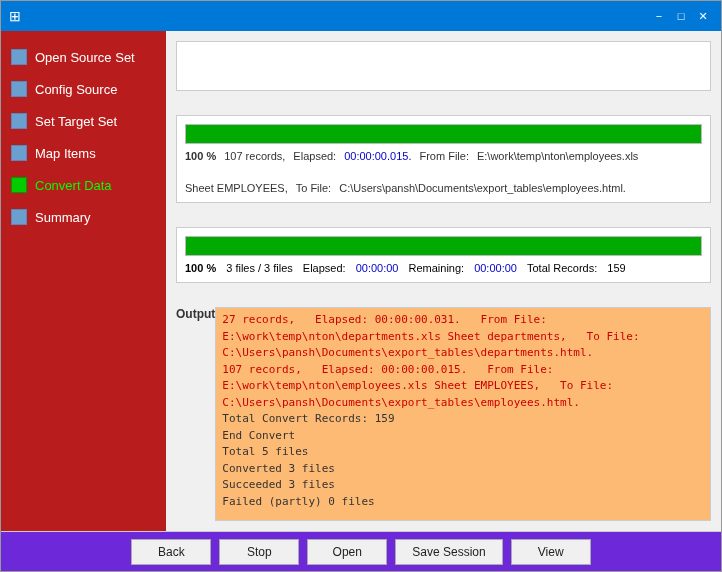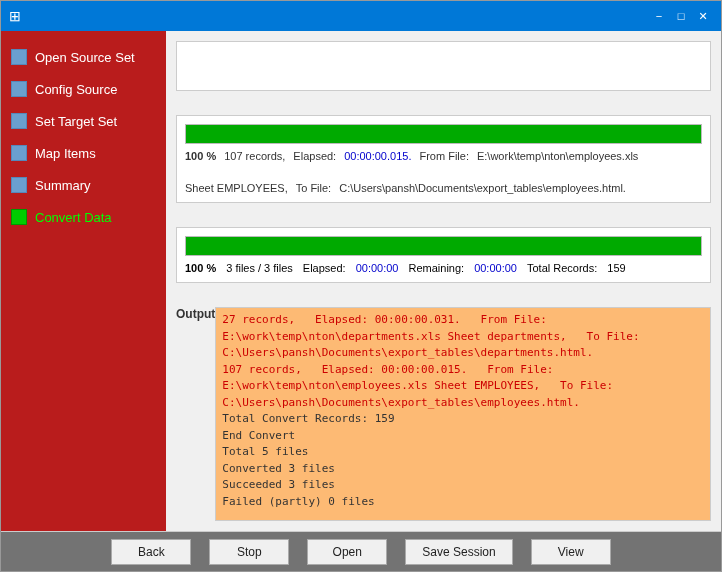--- a/index.html
+++ b/index.html
@@ -156,26 +156,26 @@
     }
     .output-line {
       line-height: 1.5;
       white-space: pre-wrap;
     }
     .output-line.red { color: #cc0000; }
 
     
     .button-bar {
       height: 40px;
-      background: #737373;
+      background: #6d28d9;
       border-top: 1px solid #ccc;
       display: flex;
       align-items: center;
       justify-content: center;
-      gap: 18px;
+      gap: 8px;
       flex-shrink: 0;
       padding: 0 10px;
     }
     .btn {
       min-width: 80px;
       height: 26px;
       background: #f0f0f0;
       border: 1px solid #aaa;
       padding: 0 16px;
       font-size: 12px;
@@ -225,27 +225,27 @@
         <span>Config Source</span>
       </div>
       <div class="sidebar-item">
         <div class="sidebar-icon"></div>
         <span>Set Target Set</span>
       </div>
       <div class="sidebar-item">
         <div class="sidebar-icon"></div>
         <span>Map Items</span>
       </div>
-      <div class="sidebar-item">
-        <div class="sidebar-icon"></div>
-        <span>Summary</span>
-      </div>
       <div class="sidebar-item active">
         <div class="sidebar-icon active-icon"></div>
         <span>Convert Data</span>
+      </div>
+      <div class="sidebar-item">
+        <div class="sidebar-icon"></div>
+        <span>Summary</span>
       </div>
     </div>
 
     <div class="main">
 
       <div class="empty-panel"></div>
 
       <div class="progress-section">
         <div class="progress-bar-container">
           <div class="progress-bar" style="width:100%"></div>

